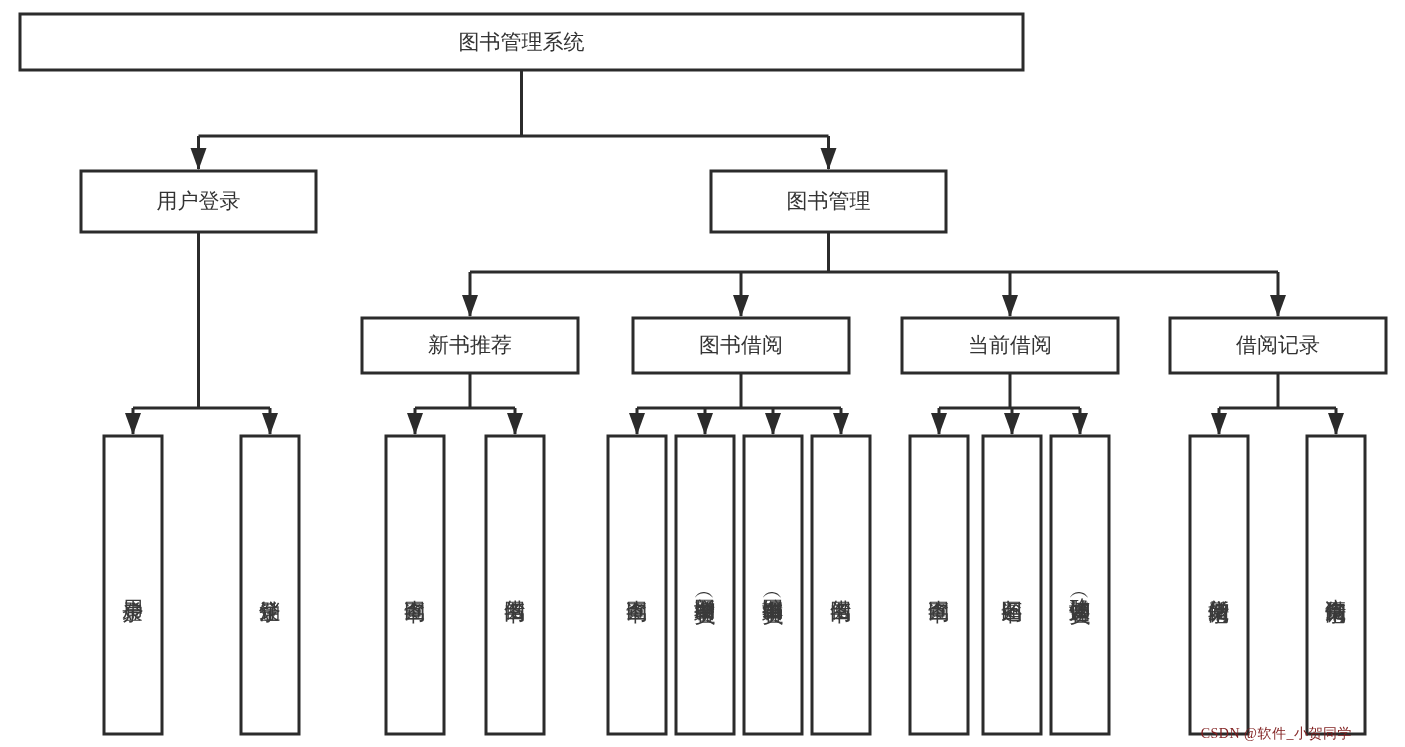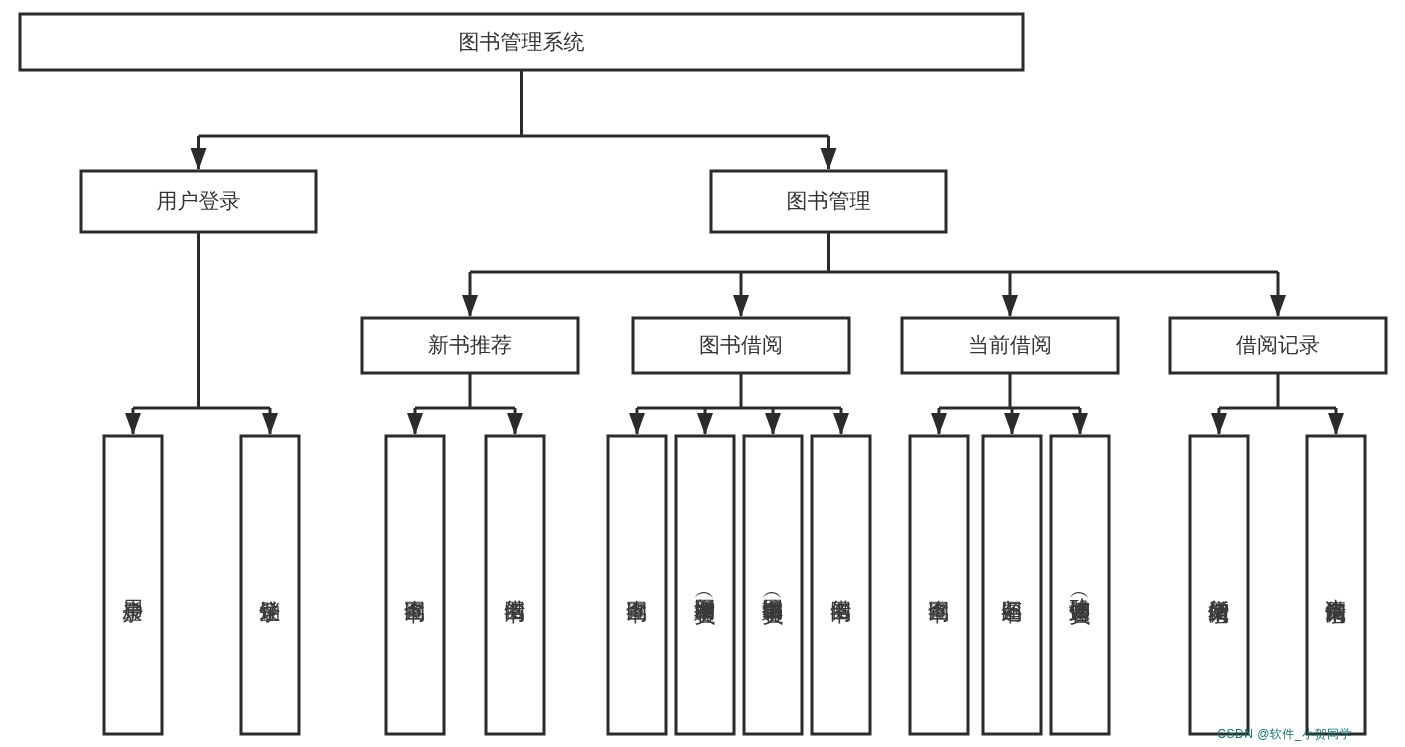--- a/index.html
+++ b/index.html
@@ -18,22 +18,22 @@
   }
   .leaf-label-wrap{
     position:absolute;display:flex;align-items:center;justify-content:center;
     writing-mode:vertical-rl;text-orientation:upright;
     font-size:21px;color:#3a3a3a;line-height:1.22;letter-spacing:1px;
     font-family:"Liberation Sans","DejaVu Sans",sans-serif;
     white-space:nowrap;pointer-events:none;
   }
   .watermark{
     position:absolute;right:8px;bottom:4px;
-    font-size:12px;color:#0f766e;letter-spacing:.5px;
-    font-family:Liberation Sans, sans-serif;
+    font-size:14px;color:#7f1d1d;letter-spacing:.5px;
+    font-family:Liberation Serif, serif;
     white-space:nowrap;
   }
 </style>
 </head>
 <body>
 
 <div id="diagram-root">
 
   <svg id="tree-svg" viewBox="0 0 1405 747">
     <g id="connectors-layer">

